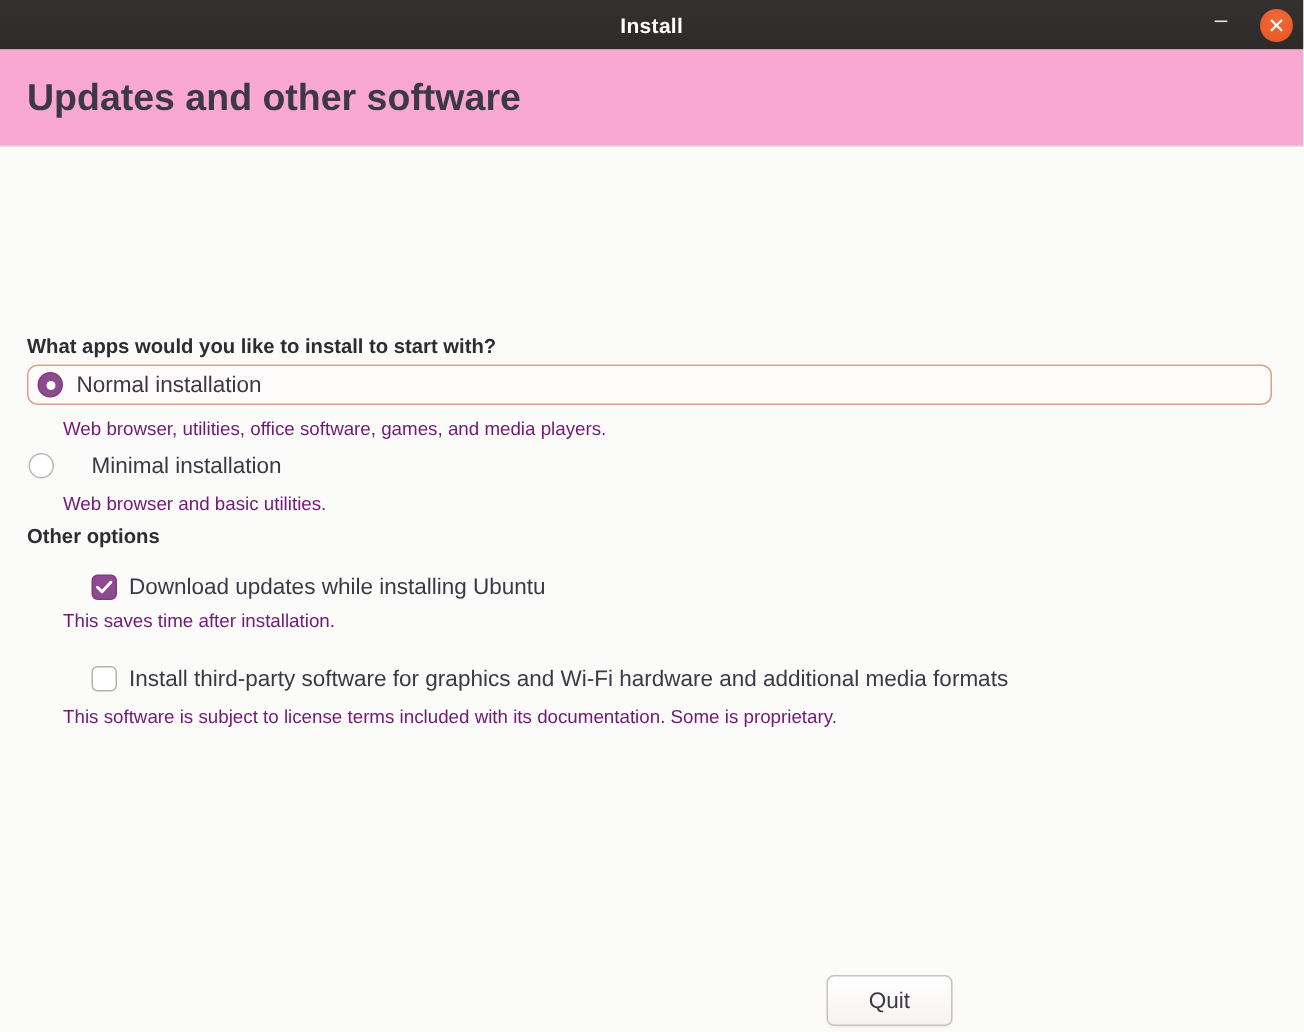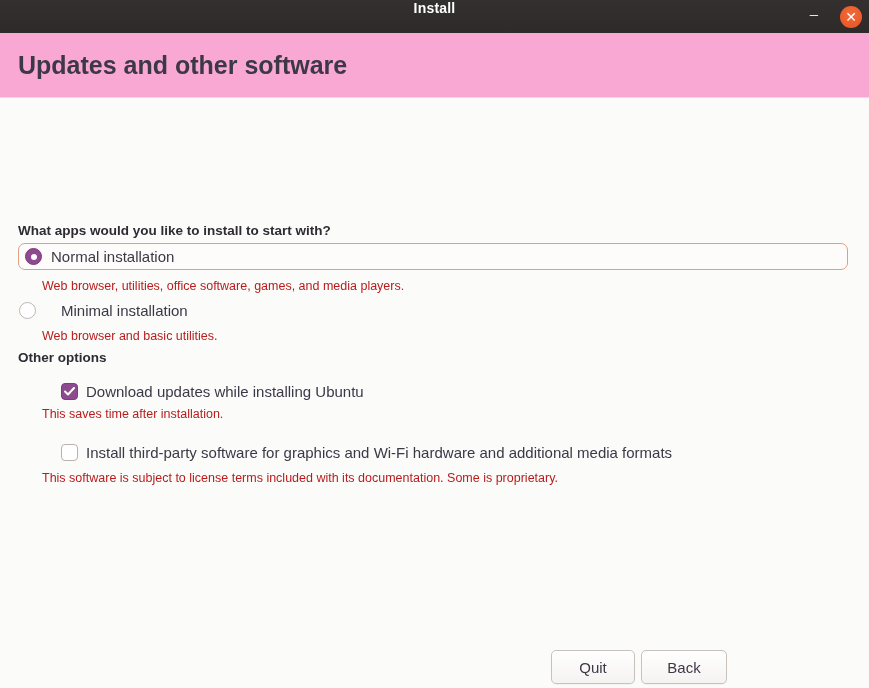--- a/index.html
+++ b/index.html
@@ -10,21 +10,21 @@
     position: relative;
     overflow: hidden;
     color: #3d3846;
   }
   .window { position: absolute; inset: 0; }
 
   
   .titlebar {
     position: absolute; left: 0; top: 0; width: 869px; height: 33px;
     background: linear-gradient(#343030, #2e2a2a);
-    display: flex; align-items: flex-start; justify-content: center;
+    display: flex; align-items: center; justify-content: center;
   }
   .titlebar-title {
     color: #ffffff; font-weight: bold; font-size: 14px; letter-spacing: .2px;
   }
   .win-controls {
     position: absolute; right: 7px; top: 0; height: 33px;
     display: flex; align-items: center; gap: 14px;
   }
   .btn-min {
     width: 24px; height: 24px; border-radius: 50%;
@@ -75,21 +75,21 @@
     display: flex; align-items: center; justify-content: center;
   }
   .radio.selected::after {
     content: ""; width: 6px; height: 6px; border-radius: 50%; background: #ffffff;
   }
   .radio.unselected { background: #ffffff; border: 1px solid #bdb7b1; }
   .option-label { font-size: 15px; color: #3d3846; }
 
   .option-desc {
     position: absolute; left: 42px;
-    font-size: 12.5px; color: #b91c1c;
+    font-size: 12.5px; color: #701a75;
   }
   .desc-1 { top: 180px; }
   .desc-2 { top: 230px; }
   .desc-3 { top: 308px; }
   .desc-4 { top: 372px; }
 
   .checkbox-row {
     position: absolute; left: 21px; width: 830px; height: 20px;
     display: flex; align-items: center; margin-left: 40px;
   }
@@ -167,16 +167,15 @@
     </div>
     <div class="option-desc desc-3">This saves time after installation.</div>
 
     <div class="checkbox-row cb-2">
       <span class="checkbox unchecked"></span>
       <span class="option-label">Install third-party software for graphics and Wi-Fi hardware and additional media formats</span>
     </div>
     <div class="option-desc desc-4">This software is subject to license terms included with its documentation. Some is proprietary.</div>
 
     <button class="action-btn btn-quit">Quit</button>
-    <button class="action-btn btn-back">Back</button>
 
   </div>
 </div>
 
 </body></html>

